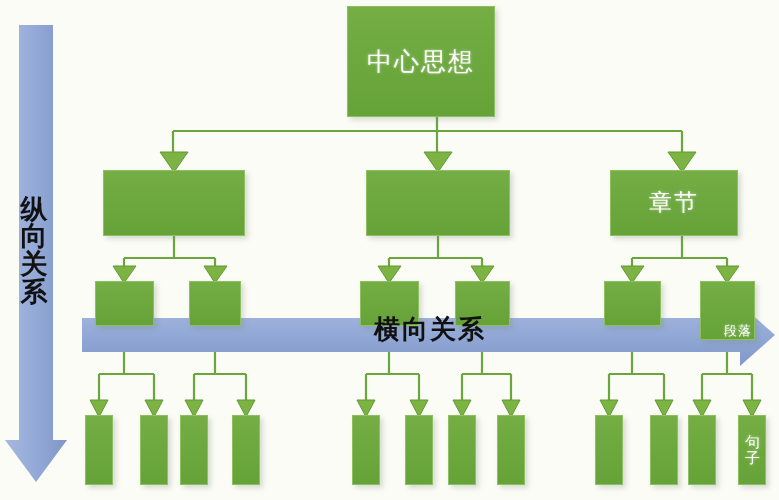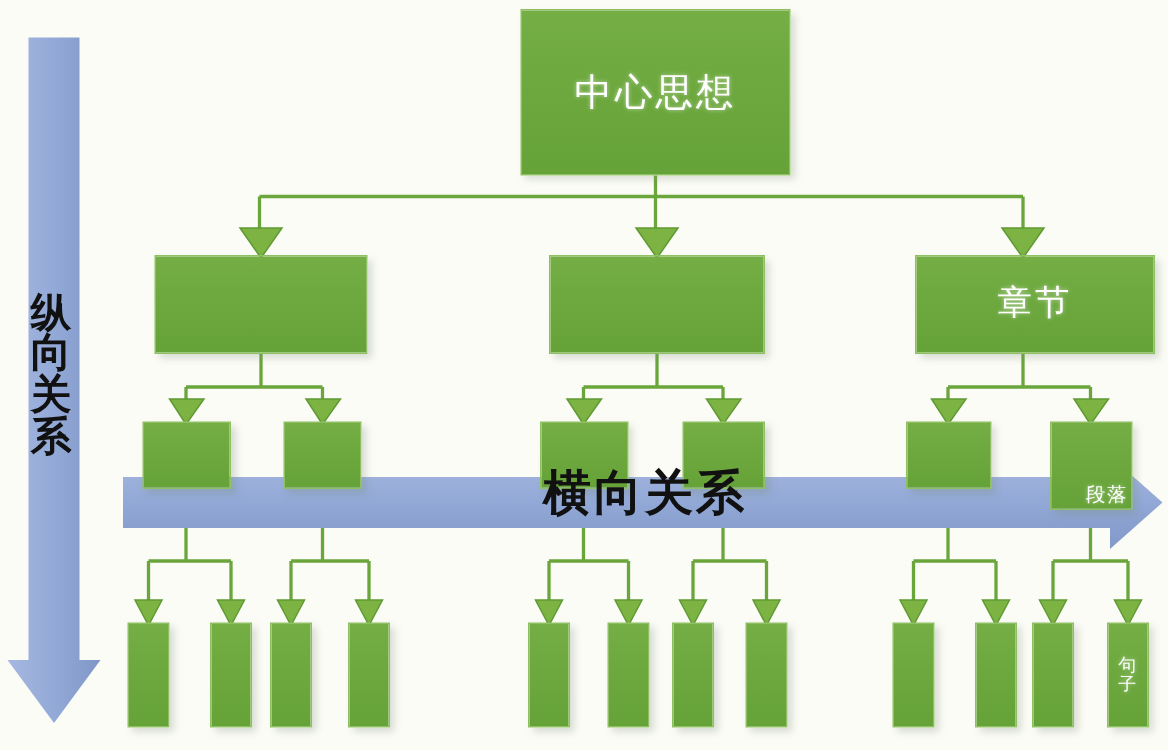--- a/index.html
+++ b/index.html
@@ -39,21 +39,21 @@
   .node-label {
     display: block;
     color: #ffffff;
     text-shadow: 0 0 3px rgba(255,255,255,0.55);
   }
   .root-node .node-label { font-size: 25px; letter-spacing: 2px; }
   .l2-node .node-label { font-size: 23px; letter-spacing: 2px; }
   .l3-node { align-items: flex-end; justify-content: flex-end; }
   .l3-node .node-label { font-size: 13px; padding: 0 2px 1px 0; letter-spacing: 1px; }
   .l4-node { align-items: center; justify-content: center; }
-  .l4-node .node-label { font-size: 12px; width: 14px; word-break: break-all; letter-spacing: 1px; }
+  .l4-node .node-label { font-size: 15px; width: 14px; word-break: break-all; letter-spacing: 1px; }
 
   .arrow-band {
     position: absolute;
     color: #111111;
     font-weight: bold;
     display: flex;
     align-items: center;
     justify-content: center;
     pointer-events: none;
   }
@@ -66,21 +66,21 @@
     line-height: 1.02;
     letter-spacing: 0px;
     flex-direction: column;
   }
   #v-arrow-label span { display: block; }
   #h-arrow-label {
     left: 340px;
     top: 312px;
     width: 180px;
     height: 34px;
-    font-size: 32px;
+    font-size: 26px;
     letter-spacing: 2px;
   }
 </style>
 </head>
 <body>
 
 <div id="stage">
 
   <svg id="svg-layer" viewBox="0 0 779 500">
     <defs>
@@ -180,31 +180,31 @@
       <polygon points="655,400 673,400 664,417"></polygon>
       <polygon points="693,400 711,400 702,417"></polygon>
       <polygon points="743,400 761,400 752,417"></polygon>
     </g>
 
     <polygon points="19,25 53,25 53,440 67,440 36,482 5,440 19,440" fill="url(#bandGradV)"></polygon>
 
     <polygon points="82,318 740,318 740,304 775,335 740,366 740,352 82,352" fill="url(#bandGrad)"></polygon>
   </svg>
 
-  <div class="node root-node" style="left:347px; top:6px; width:180px; height:111px;">
+  <div class="node root-node" style="left:347px; top:6px; width:148px; height:111px;">
     <span class="node-label">中心思想</span>
   </div>
 
   <div class="node l2-node" style="left:103px; top:170px; width:142px; height:66px;">
     <span class="node-label"></span>
   </div>
   <div class="node l2-node" style="left:366px; top:170px; width:144px; height:66px;">
     <span class="node-label"></span>
   </div>
-  <div class="node l2-node" style="left:610px; top:170px; width:160px; height:66px;">
+  <div class="node l2-node" style="left:610px; top:170px; width:128px; height:66px;">
     <span class="node-label">章节</span>
   </div>
 
   <div class="node l3-node" style="left:95px; top:281px; width:59px; height:45px;">
     <span class="node-label"></span>
   </div>
   <div class="node l3-node" style="left:189px; top:281px; width:52px; height:45px;">
     <span class="node-label"></span>
   </div>
   <div class="node l3-node" style="left:360px; top:281px; width:59px; height:45px;">

